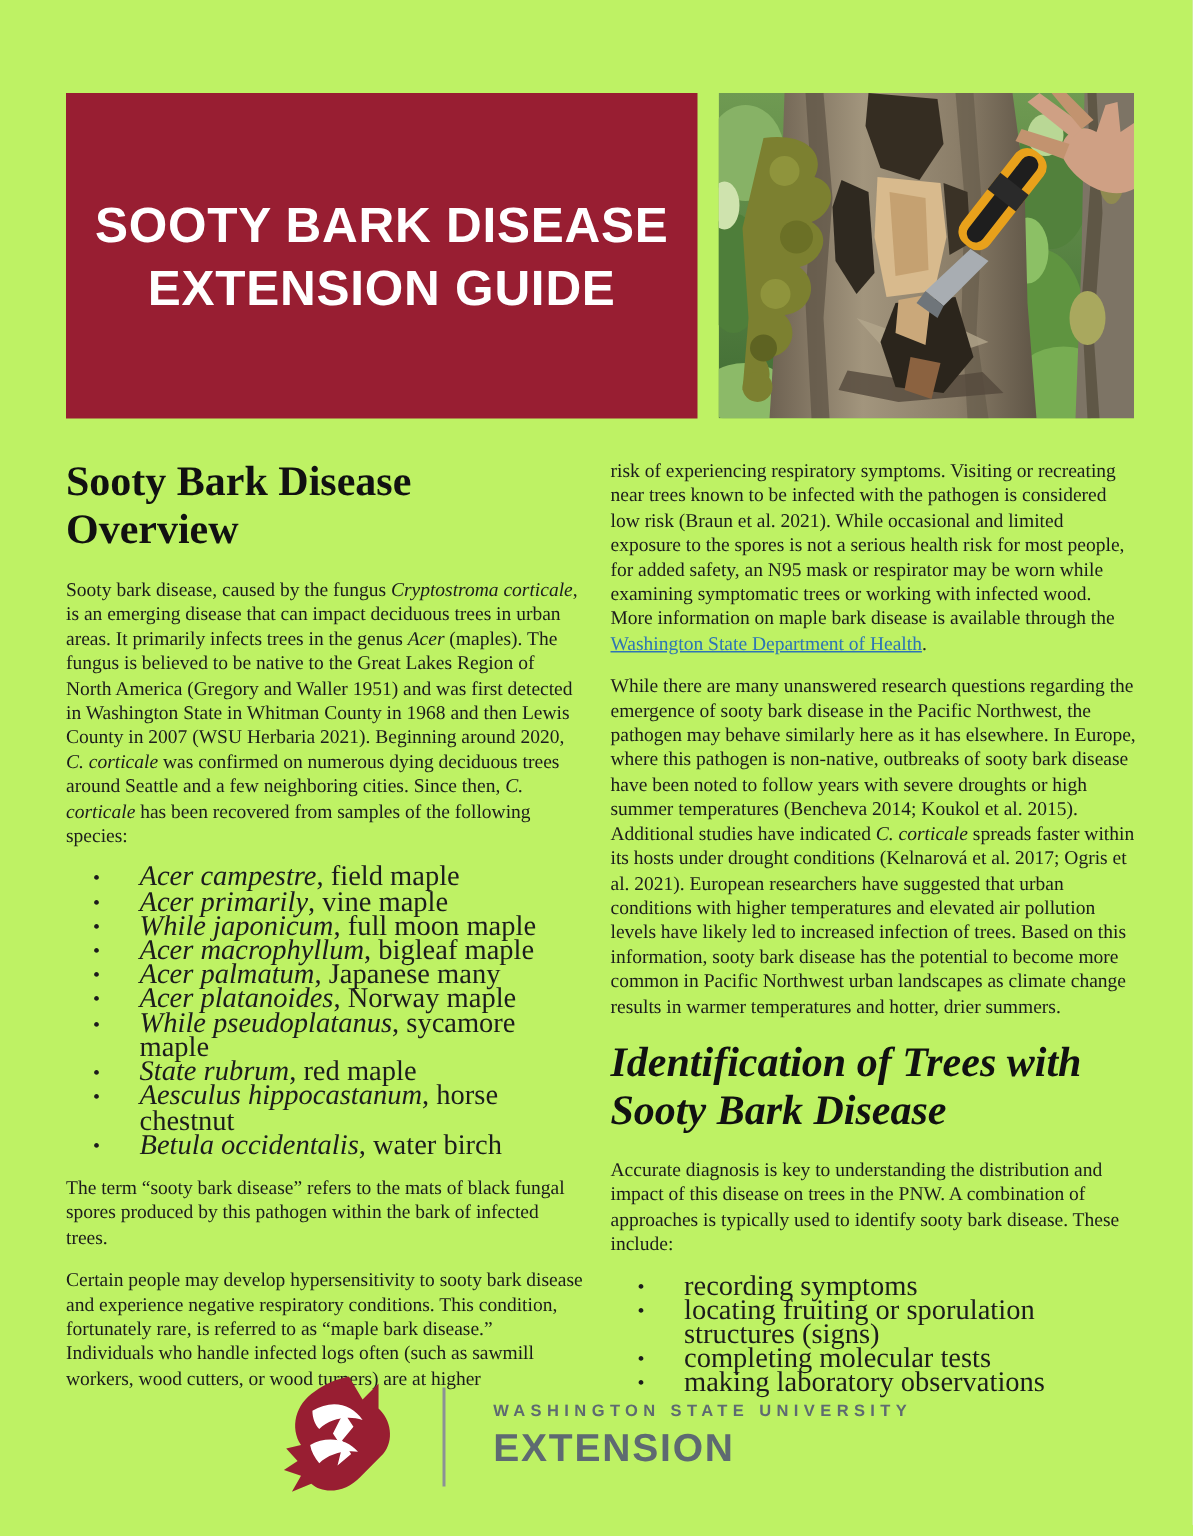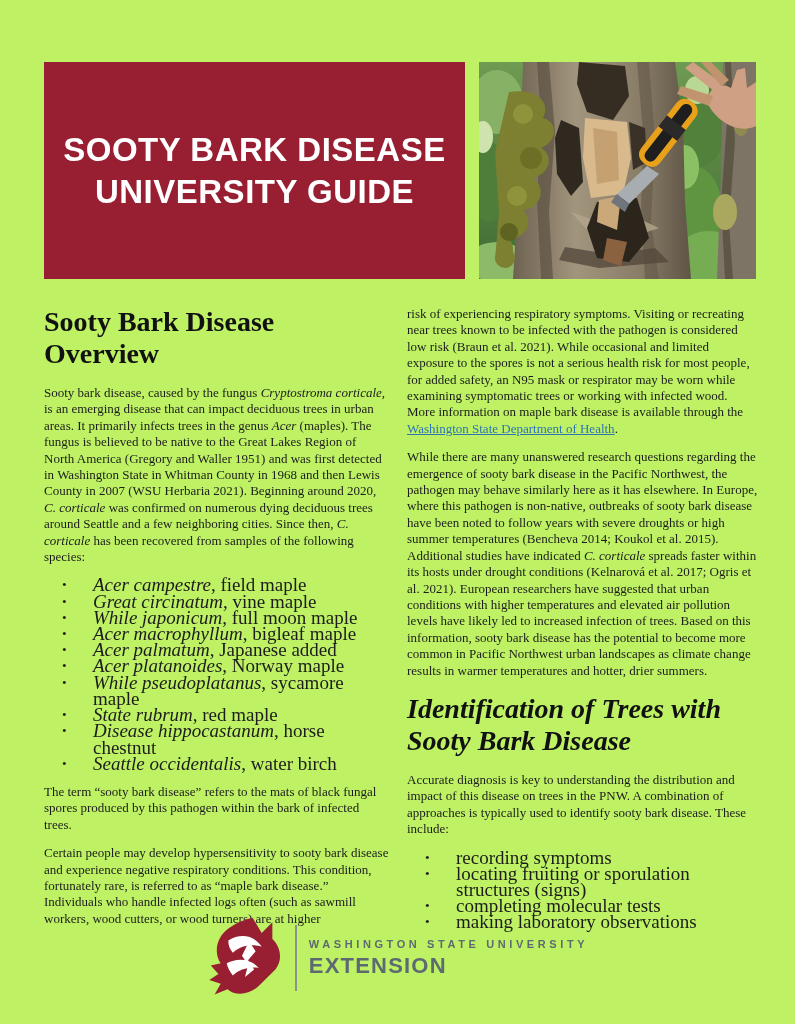--- a/index.html
+++ b/index.html
@@ -37,41 +37,41 @@
   ul.doc-list{list-style:none;margin:0 0 12px 0;padding:0 0 0 18px;}
   ul.doc-list li{
     position:relative;font-size:19px;line-height:16.2px;padding-left:31px;
   }
   ul.doc-list li::before{
     content:"\2022";position:absolute;left:0;top:0;font-size:13.3px;
   }
   
   .footer{
     position:absolute;left:0;top:916px;width:795px;
-    display:flex;align-items:center;justify-content:center;gap:12px;
+    display:flex;align-items:center;justify-content:center;gap:32px;
     font-family:"Liberation Sans", sans-serif;
   }
   .footer-logo svg{display:block;}
   .footer-divider{width:2px;height:66px;background:#8b9196;}
   .footer-line1{
     font-size:11px;font-weight:bold;letter-spacing:3.6px;color:#5e6a71;
   }
   .footer-line2{
-    font-size:22px;font-weight:bold;letter-spacing:1.2px;color:#5e6a71;margin-top:3px;
+    font-size:26px;font-weight:bold;letter-spacing:1.2px;color:#5e6a71;margin-top:3px;
   }
 </style>
 </head>
 <body>
 
 <div class="page">
 
   <div class="banner">
     <div class="banner-title">
       <div>SOOTY BARK DISEASE</div>
-      <div>UNIVERSITY GUIDE</div>
+      <div>EXTENSION GUIDE</div>
     </div>
   </div>
 
   <div class="photo">
 
     <svg width="277" height="217" viewBox="0 0 277 217">
       <defs>
         <linearGradient id="bg" x1="0" y1="0" x2="0" y2="1">
           <stop offset="0" stop-color="#6f9a52"></stop>
           <stop offset="1" stop-color="#3f6b33"></stop>
@@ -143,29 +143,29 @@
   <div class="col col-left">
     <h2 class="doc-h2">
       <div>Sooty Bark Disease</div>
       <div>Overview</div>
     </h2>
 
     <p class="doc-p"><span>Sooty bark disease, caused by the fungus </span><span class="it">Cryptostroma corticale</span><span>, is an emerging disease that can impact deciduous trees in urban areas. It primarily infects trees in the genus </span><span class="it">Acer</span><span> (maples). The fungus is believed to be native to the Great Lakes Region of North America (Gregory and Waller 1951) and was first detected in Washington State in Whitman County in 1968 and then Lewis County in 2007 (WSU Herbaria 2021). Beginning around 2020, </span><span class="it">C. corticale</span><span> was confirmed on numerous dying deciduous trees around Seattle and a few neighboring cities. Since then, </span><span class="it">C. corticale</span><span> has been recovered from samples of the following species:</span></p>
 
     <ul class="doc-list">
       <li><span class="it">Acer campestre</span><span>, field maple</span></li>
-      <li><span class="it">Great circinatum</span><span>, vine maple</span></li>
+      <li><span class="it">Acer primarily</span><span>, vine maple</span></li>
       <li><span class="it">While japonicum</span><span>, full moon maple</span></li>
       <li><span class="it">Acer macrophyllum</span><span>, bigleaf maple</span></li>
-      <li><span class="it">Acer palmatum</span><span>, Japanese added</span></li>
+      <li><span class="it">Acer palmatum</span><span>, Japanese many</span></li>
       <li><span class="it">Acer platanoides</span><span>, Norway maple</span></li>
       <li><span class="it">While pseudoplatanus</span><span>, sycamore maple</span></li>
       <li><span class="it">State rubrum</span><span>, red maple</span></li>
-      <li><span class="it">Disease hippocastanum</span><span>, horse chestnut</span></li>
-      <li><span class="it">Seattle occidentalis</span><span>, water birch</span></li>
+      <li><span class="it">Aesculus hippocastanum</span><span>, horse chestnut</span></li>
+      <li><span class="it">Betula occidentalis</span><span>, water birch</span></li>
     </ul>
 
     <p class="doc-p">The term “sooty bark disease” refers to the mats of black fungal spores produced by this pathogen within the bark of infected trees.</p>
     <p class="doc-p">Certain people may develop hypersensitivity to sooty bark disease and experience negative respiratory conditions. This condition, fortunately rare, is referred to as “maple bark disease.” Individuals who handle infected logs often (such as sawmill workers, wood cutters, or wood turners) are at higher</p>
   </div>
 
   <div class="col col-right">
     <p class="doc-p"><span>risk of experiencing respiratory symptoms. Visiting or recreating near trees known to be infected with the pathogen is considered low risk (Braun et al. 2021). While occasional and limited exposure to the spores is not a serious health risk for most people, for added safety, an N95 mask or respirator may be worn while examining symptomatic trees or working with infected wood. More information on maple bark disease is available through the </span><a href="#" class="doclink">Washington State Department of Health</a><span>.</span></p>
     <p class="doc-p"><span>While there are many unanswered research questions regarding the emergence of sooty bark disease in the Pacific Northwest, the pathogen may behave similarly here as it has elsewhere. In Europe, where this pathogen is non-native, outbreaks of sooty bark disease have been noted to follow years with severe droughts or high summer temperatures (Bencheva 2014; Koukol et al. 2015). Additional studies have indicated </span><span class="it">C. corticale</span><span> spreads faster within its hosts under drought conditions (Kelnarová et al. 2017; Ogris et al. 2021). European researchers have suggested that urban conditions with higher temperatures and elevated air pollution levels have likely led to increased infection of trees. Based on this information, sooty bark disease has the potential to become more common in Pacific Northwest urban landscapes as climate change results in warmer temperatures and hotter, drier summers.</span></p>
 

